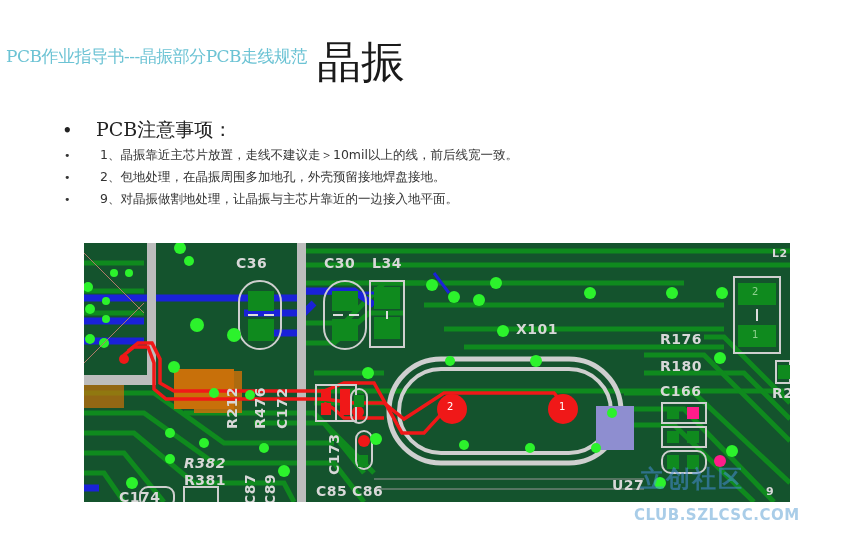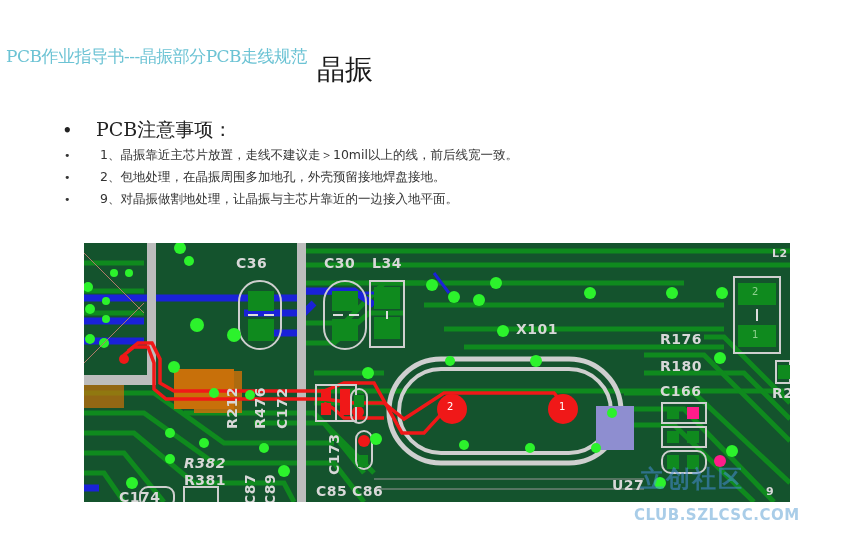--- a/index.html
+++ b/index.html
@@ -1,19 +1,19 @@
 <!DOCTYPE html>
 <html><head>
 <meta charset="utf-8">
 <style>
   html, body { margin:0; padding:0; }
   body { width:844px; height:539px; background:#ffffff; position:relative; overflow:hidden; font-family:"DejaVu Serif", serif; }
   .title-bar { position:absolute; left:6px; top:28px; height:56px; display:flex; align-items:flex-end; }
   .subtitle { font-family:"DejaVu Serif", serif; font-size:17px; color:#6cc3d4; letter-spacing:-0.5px; margin-bottom:16px; }
-  .main-title { font-family:"DejaVu Serif", serif; font-size:28px; color:#1a1a1a; margin-left:10px; line-height:1; }
+  .main-title { font-family:"DejaVu Serif", serif; font-size:44px; color:#1a1a1a; margin-left:10px; line-height:1; }
   .notes { position:absolute; left:62px; top:116px; }
   .note-head { display:flex; align-items:center; font-size:19px; color:#222; height:28px; }
   .note-head .bullet { width:34px; font-size:18px; }
   .note-item { display:flex; align-items:center; font-family:"DejaVu Sans", sans-serif; font-size:12.5px; color:#333; height:22px; }
   .note-item .bullet { width:36px; font-size:11px; padding-left:2px; }
   .pcb { position:absolute; left:84px; top:243px; width:706px; height:259px; background:#14532d; overflow:hidden; }
   .pcb svg { position:absolute; left:0; top:0; }
   .lbl { position:absolute; font-family:"DejaVu Sans", sans-serif; font-weight:bold; color:#d8d8d8; font-size:14px; letter-spacing:0.5px; }
   .lbl.v { transform:rotate(-90deg); transform-origin:left top; }
   .watermark { position:absolute; left:634px; top:506px; font-family:"DejaVu Sans", sans-serif; font-weight:bold; font-size:15px; color:#a9cde8; letter-spacing:0.5px; }

